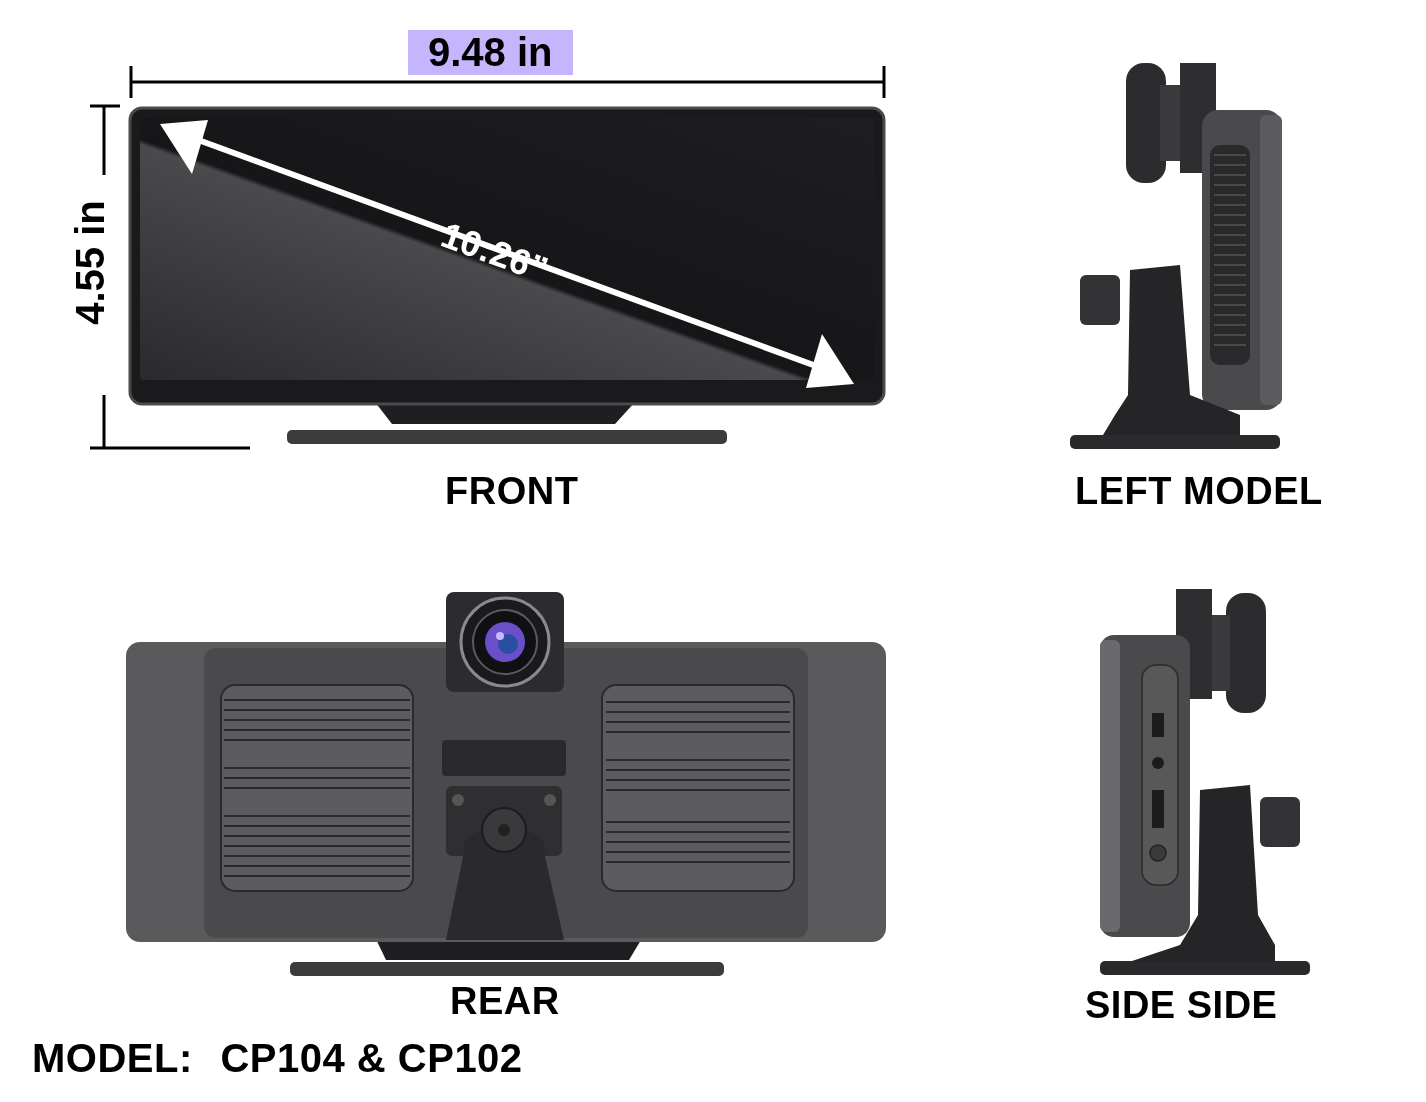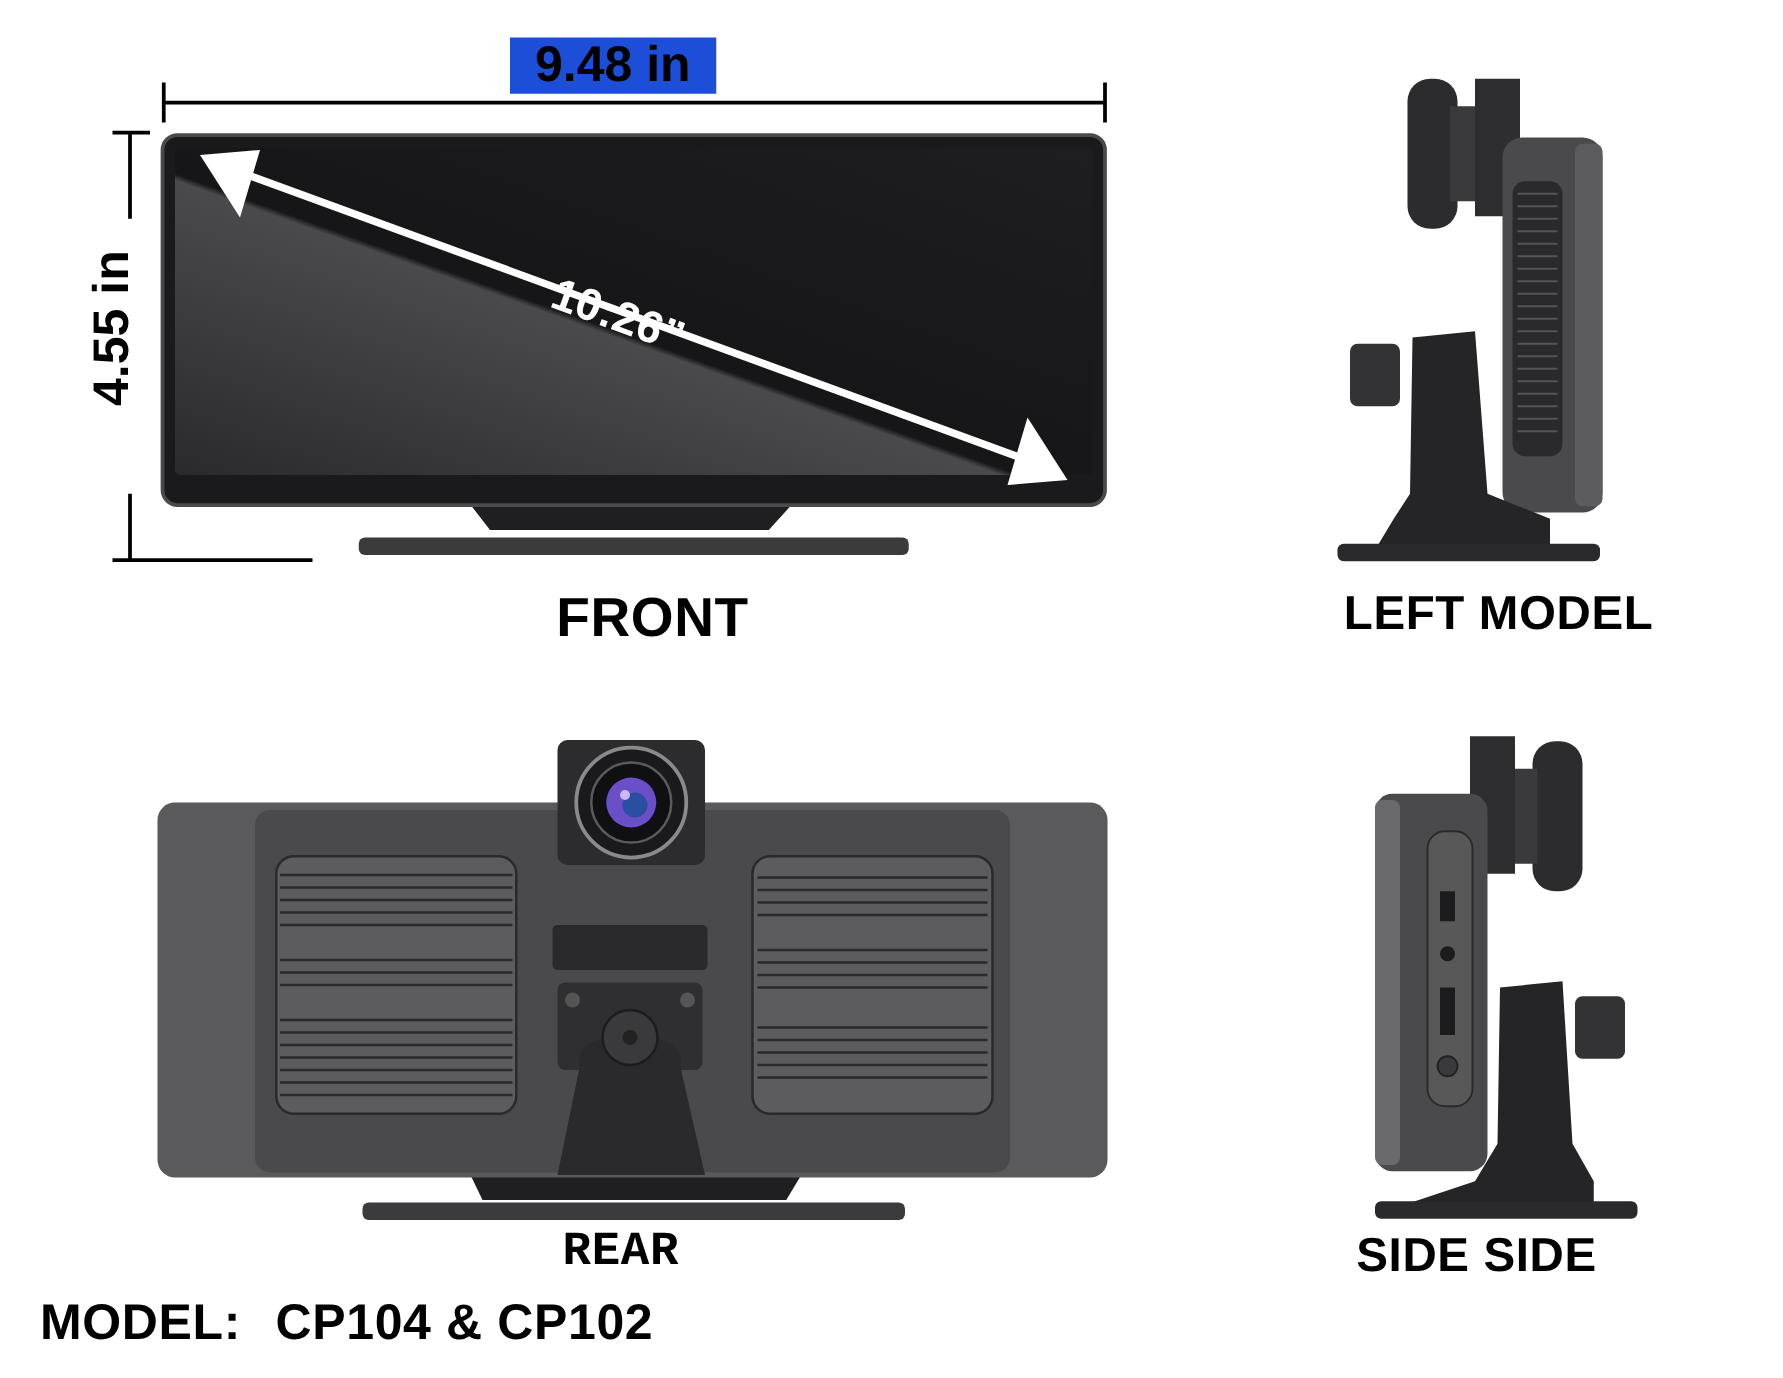--- a/index.html
+++ b/index.html
@@ -15,21 +15,21 @@
 <svg class="abs" style="left:0;top:0;width:1426px;height:1102px;pointer-events:none">
   <line x1="131" y1="82" x2="884" y2="82" stroke="#000" stroke-width="3"></line>
   <line x1="131" y1="66" x2="131" y2="98" stroke="#000" stroke-width="3"></line>
   <line x1="884" y1="66" x2="884" y2="98" stroke="#000" stroke-width="3"></line>
 
   <line x1="104" y1="106" x2="104" y2="175" stroke="#000" stroke-width="3"></line>
   <line x1="104" y1="395" x2="104" y2="448" stroke="#000" stroke-width="3"></line>
   <line x1="90" y1="106" x2="120" y2="106" stroke="#000" stroke-width="3"></line>
   <line x1="90" y1="448" x2="250" y2="448" stroke="#000" stroke-width="3"></line>
 </svg>
-<div class="dim-text" style="left:408px;top:30px;background:#1d4ed8;padding:0 20px;">9.48 in</div>
+<div class="dim-text" style="left:408px;top:30px;background:#c4b5fd;padding:0 20px;">9.48 in</div>
 <div class="dim-text" style="left:20px;top:240px;transform:rotate(-90deg);transform-origin:center;width:140px;text-align:center;">4.55 in</div>
 
 <div class="abs" style="left:130px;top:106px;width:756px;height:342px;">
   <svg width="756" height="342" style="left:0;top:0">
     <defs>
       <linearGradient id="scr" x1="0" y1="1" x2="1" y2="0">
         <stop offset="0" stop-color="#2a2a2c"></stop>
         <stop offset="0.45" stop-color="#4a4a4c"></stop>
         <stop offset="0.46" stop-color="#161618"></stop>
         <stop offset="1" stop-color="#1e1e20"></stop>
@@ -42,21 +42,21 @@
 
     <rect x="0" y="2" width="754" height="296" rx="12" fill="#1a1a1c" stroke="#4a4a4c" stroke-width="3"></rect>
     <rect x="10" y="12" width="734" height="262" rx="4" fill="url(#scr)"></rect>
 
     <line x1="52" y1="28" x2="708" y2="268" stroke="#fff" stroke-width="6"></line>
     <polygon points="30,18 78,14 62,68" fill="#fff"></polygon>
     <polygon points="724,278 676,282 692,228" fill="#fff"></polygon>
   </svg>
   <div style="position:absolute;left:320px;top:108px;color:#fff;font-weight:bold;font-size:36px;transform:rotate(20deg);transform-origin:left top;white-space:nowrap;">10:26”</div>
 </div>
-<div class="label" style="left:445px;top:470px;font-size:44px;">FRONT</div>
+<div class="label" style="left:445px;top:470px;font-size:38px;">FRONT</div>
 
 <svg style="left:1060px;top:55px;" width="240" height="400">
 
   <rect x="66" y="8" width="40" height="120" rx="18" fill="#2c2c2e"></rect>
   <rect x="100" y="30" width="30" height="76" fill="#3a3a3c"></rect>
   <rect x="120" y="8" width="36" height="110" fill="#2e2e30"></rect>
 
   <rect x="142" y="55" width="80" height="300" rx="16" fill="#4a4a4c"></rect>
   <rect x="200" y="60" width="22" height="290" rx="6" fill="#5c5c5e"></rect>
   <rect x="150" y="90" width="40" height="220" rx="10" fill="#2a2a2c"></rect>
@@ -141,21 +141,21 @@
   <circle cx="380" cy="240" r="22" fill="#3a3a3c" stroke="#1c1c1e" stroke-width="2"></circle>
   <circle cx="380" cy="240" r="6" fill="#222"></circle>
 
   <rect x="322" y="2" width="118" height="100" rx="8" fill="#2c2c2e"></rect>
   <circle cx="381" cy="52" r="44" fill="#1a1a1c" stroke="#8a8a8c" stroke-width="3"></circle>
   <circle cx="381" cy="52" r="32" fill="#101012" stroke="#5a5a5c" stroke-width="2"></circle>
   <circle cx="381" cy="52" r="20" fill="#6a4fc9"></circle>
   <circle cx="384" cy="54" r="10" fill="#2a4fa0"></circle>
   <circle cx="376" cy="46" r="4" fill="#c9b8ff"></circle>
 </svg>
-<div class="label" style="left:450px;top:980px;font-size:38px;font-family:Liberation Mono, monospace;">REAR</div>
+<div class="label" style="left:450px;top:980px;font-size:38px;">REAR</div>
 
 <svg style="left:1090px;top:585px;" width="240" height="390">
 
   <rect x="136" y="8" width="40" height="120" rx="18" fill="#2c2c2e"></rect>
   <rect x="110" y="30" width="30" height="76" fill="#3a3a3c"></rect>
   <rect x="86" y="4" width="36" height="110" fill="#2e2e30"></rect>
 
   <rect x="10" y="50" width="90" height="302" rx="14" fill="#4a4a4c"></rect>
   <rect x="10" y="55" width="20" height="292" rx="6" fill="#6a6a6c"></rect>
   <rect x="52" y="80" width="36" height="220" rx="14" fill="#585858" stroke="#2a2a2c" stroke-width="1.5"></rect>

